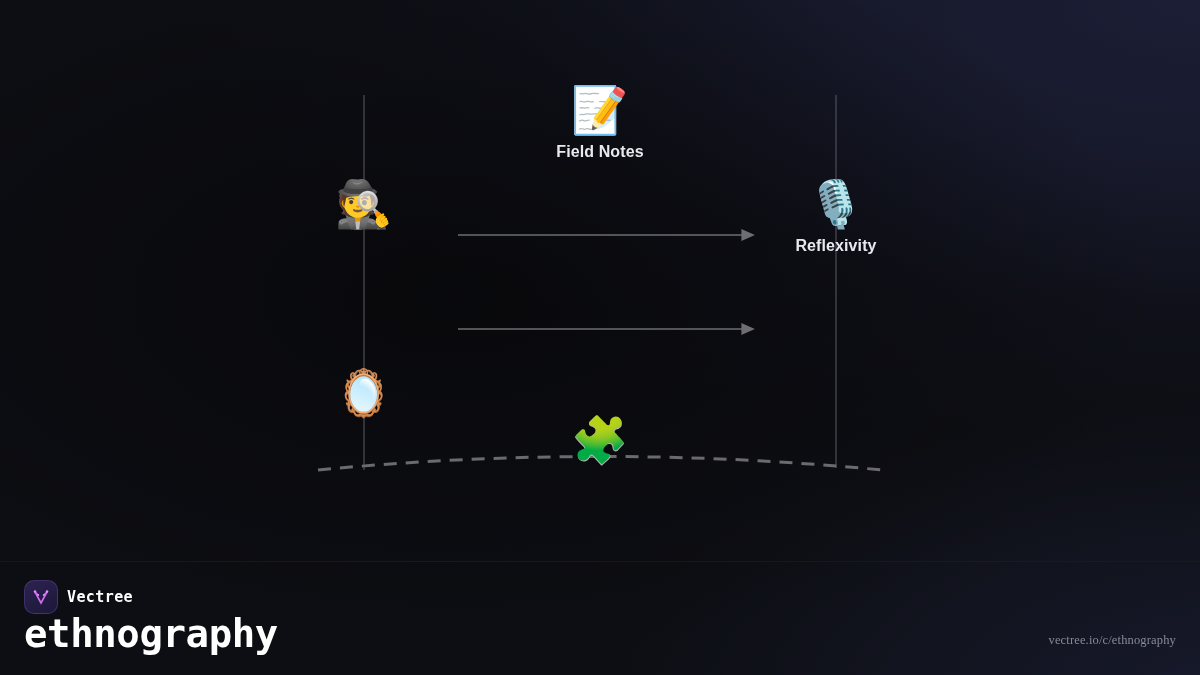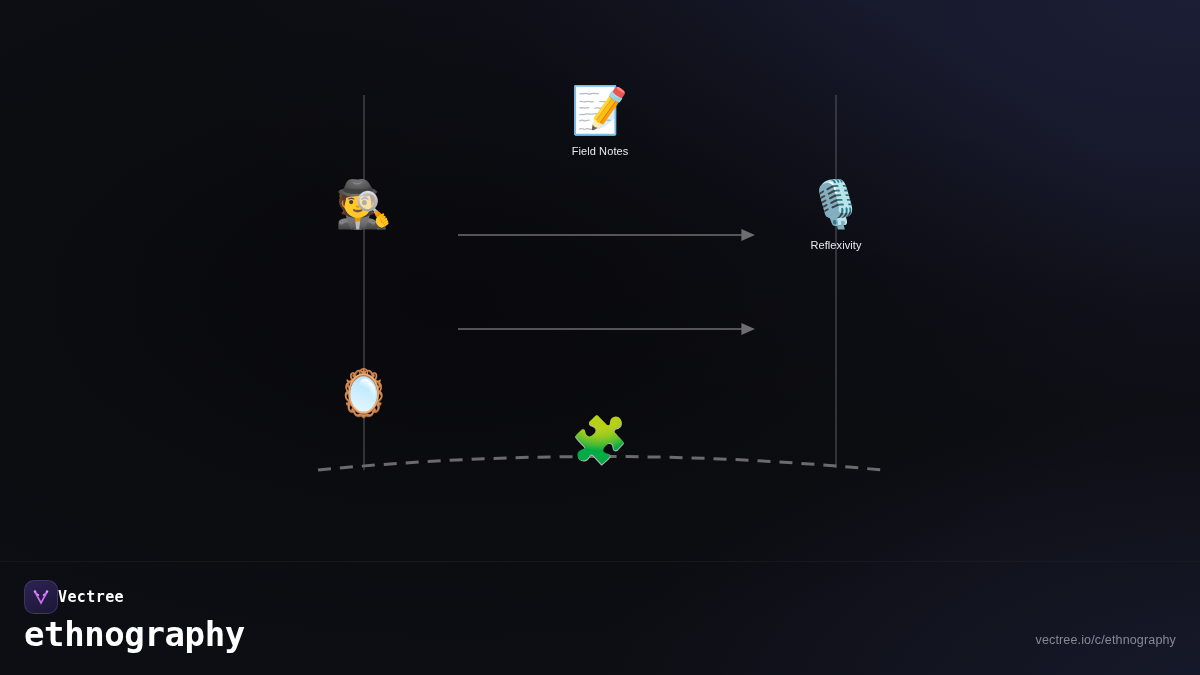--- a/index.html
+++ b/index.html
@@ -68,26 +68,27 @@
   .node-emoji {
     font-size: 46px;
     line-height: 56px;
     height: 56px;
     display: block;
     font-family: "DejaVu Sans", sans-serif;
   }
   .node-label {
     display: block;
     margin-top: 6px;
-    font-size: 11px;
+    font-size: 16px;
     line-height: 15px;
     color: #e8e9ee;
     font-family: "Liberation Sans", sans-serif;
     letter-spacing: 0.1px;
     white-space: nowrap;
+    font-weight: bold;
   }
 
   
   #footer-divider {
     position: absolute;
     left: 0;
     right: 0;
     top: 561px;
     height: 1px;
     background: linear-gradient(to right, rgba(255,255,255,0.035), rgba(255,255,255,0.055) 35%, rgba(255,255,255,0.02));
@@ -102,20 +103,21 @@
     height: 114px;
     z-index: 5;
   }
 
   #brand-row {
     position: absolute;
     left: 24px;
     top: 19px;
     display: flex;
     align-items: center;
+    gap: 9px;
   }
   #brand-logo {
     width: 34px;
     height: 34px;
     border-radius: 10px;
     background: linear-gradient(150deg, #2c2350 0%, #241d44 50%, #1c1736 100%);
     border: 1px solid rgba(150,110,220,0.26);
     display: flex;
     align-items: center;
     justify-content: center;
@@ -127,32 +129,32 @@
     font-weight: bold;
     color: #ffffff;
     letter-spacing: 0.4px;
   }
 
   #page-title {
     position: absolute;
     left: 24px;
     top: 50px;
     font-family: "DejaVu Sans Mono", monospace;
-    font-size: 34px;
+    font-size: 39px;
     font-weight: bold;
     color: #ffffff;
     letter-spacing: -0.4px;
     line-height: 46px;
   }
 
   #footer-url {
     position: absolute;
     right: 24px;
     top: 72px;
-    font-family: Liberation Sans, sans-serif;
+    font-family: Liberation Serif, serif;
     font-size: 12.5px;
     color: #878a95;
     letter-spacing: 0.15px;
   }
 </style>
 </head>
 <body>
 
 <div id="bg-base"></div>
 <div id="bg-glow-tr"></div>

